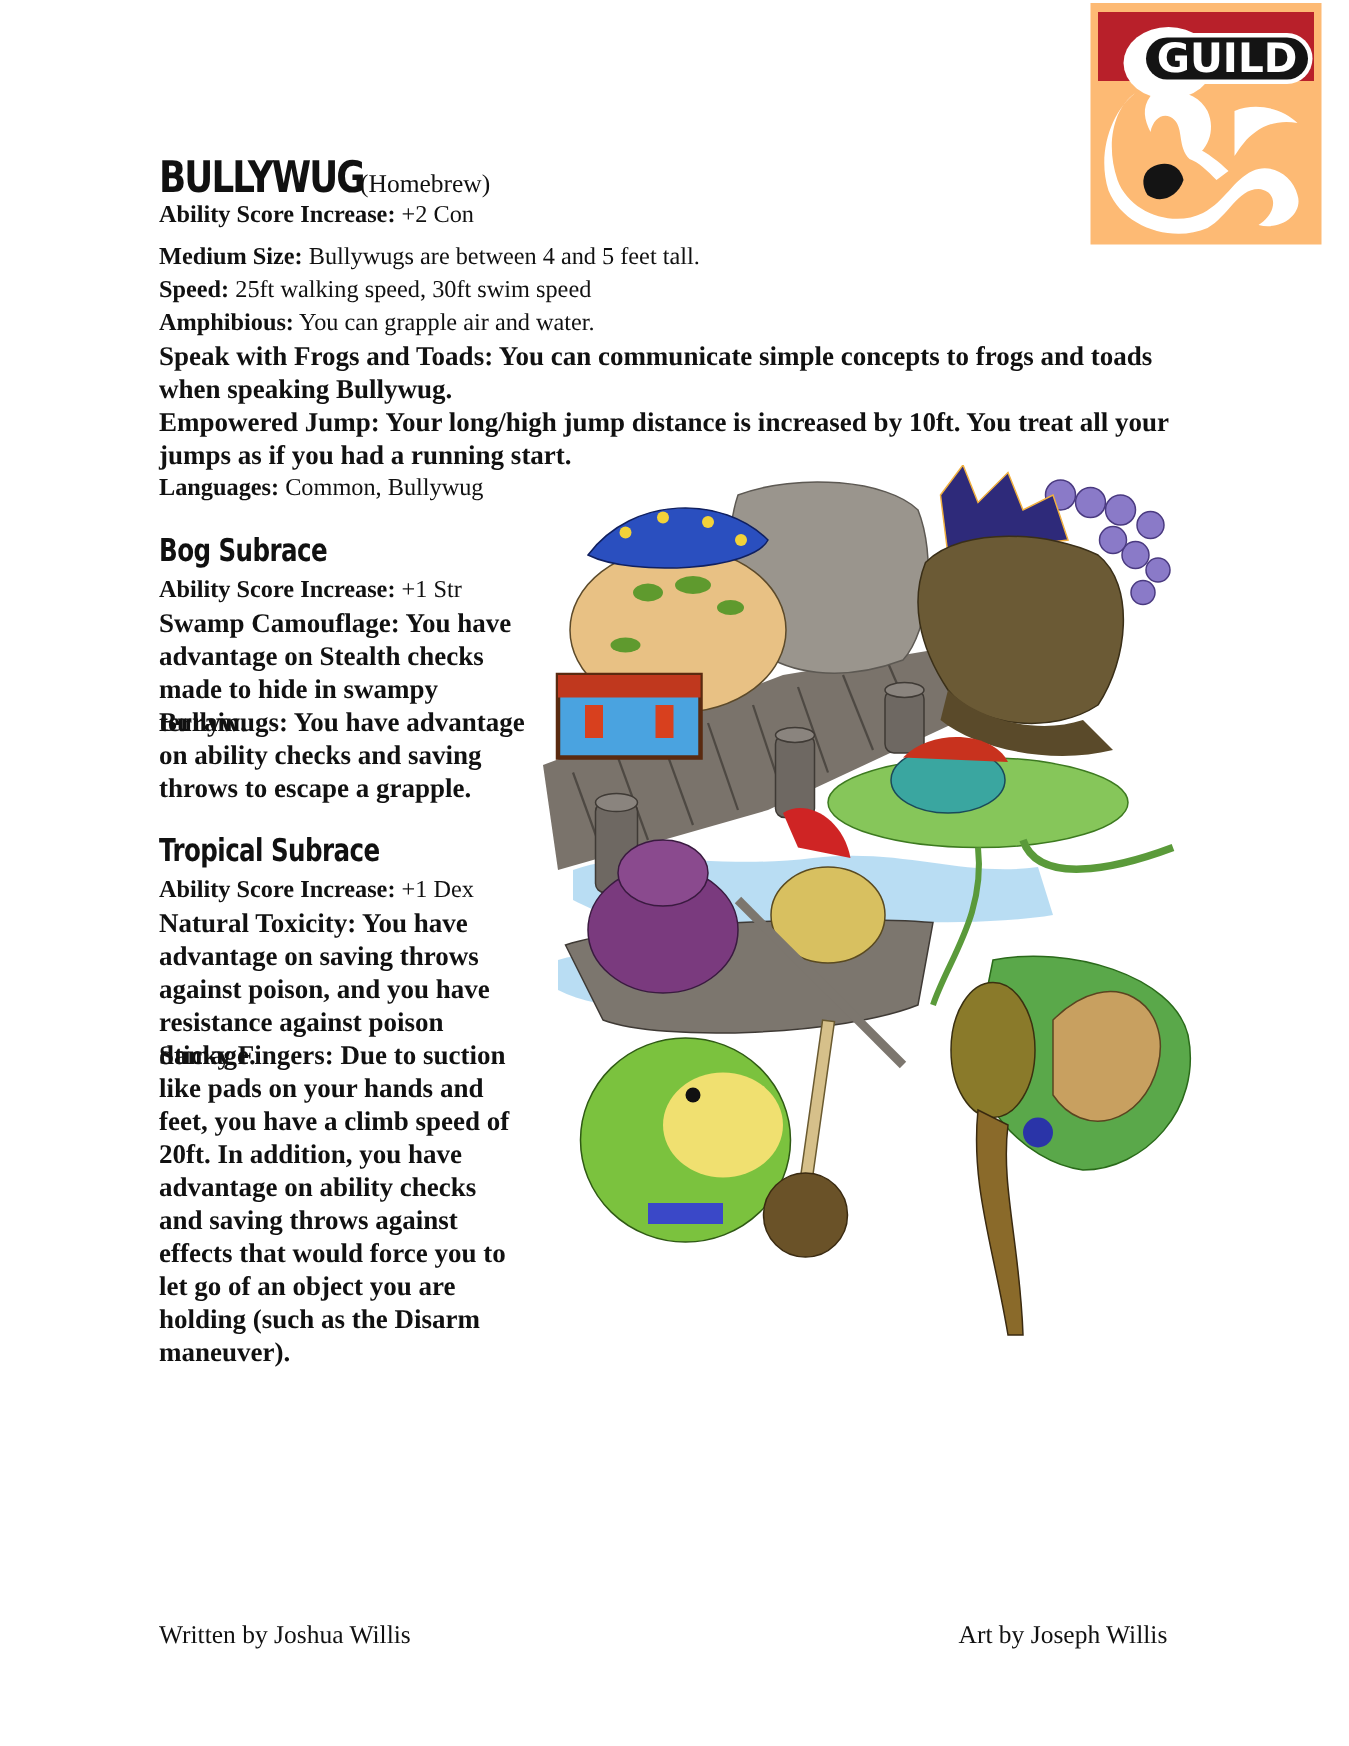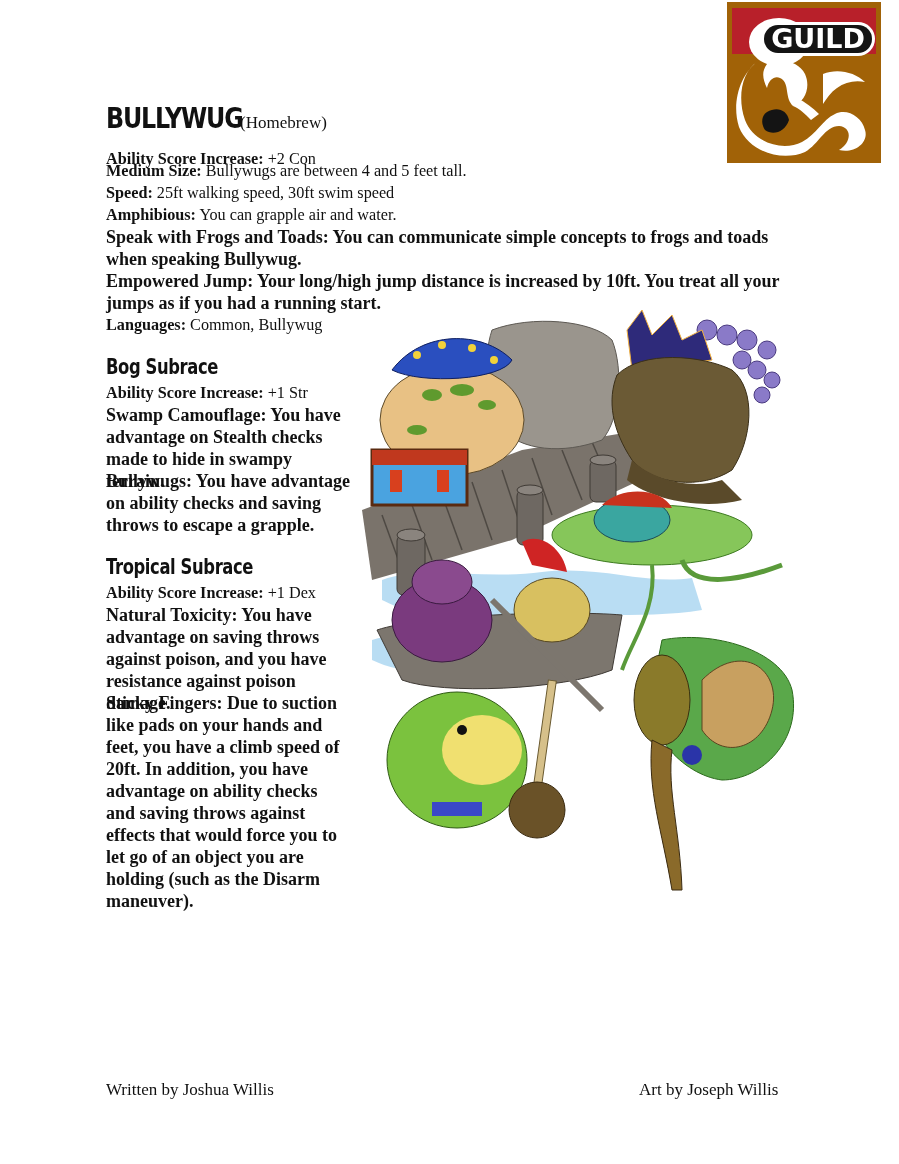--- a/index.html
+++ b/index.html
@@ -1,19 +1,19 @@
 <!DOCTYPE html>
 <html><head>
   <meta charset="utf-8">
   <style>
     * { box-sizing: border-box; margin: 0; padding: 0; }
     html, body { width: 899px; height: 1164px; background: #ffffff; overflow: hidden; }
     body { position: relative; font-family: "Liberation Serif", serif; color: #111; }
 
-    .logo { position: absolute; left: 727px; top: 2px; width: 154px; height: 161px; background: #a16207; overflow: hidden; }
+    .logo { position: absolute; left: 727px; top: 2px; width: 154px; height: 161px; background: #fdba74; overflow: hidden; }
     .logo-red { position: absolute; left: 5px; top: 6px; width: 144px; height: 46px; background: #b8202a; }
     .logo svg { position: absolute; left: 0; top: 0; }
 
     .title-row { position: absolute; left: 106px; top: 104px; display: flex; align-items: baseline; }
     .title { font-family: "DejaVu Sans", sans-serif; font-weight: 900; font-size: 29px; letter-spacing: -1.5px; transform: scaleX(0.82); transform-origin: left; display: inline-block; line-height: 1; width: 130px; }
     .title-sub { font-size: 17px; margin-left: 4px; }
 
     .line { position: absolute; left: 106px; font-size: 16.2px; line-height: 22px; white-space: nowrap; }
     .line b { font-weight: bold; }
     .wrap { position: absolute; left: 106px; font-size: 18px; line-height: 22px; font-weight: bold; }
@@ -40,21 +40,21 @@
     <path d="M96 72 C110 66 128 70 138 80 C128 78 118 80 110 86 C104 90 100 96 96 102 Z" fill="#fff"></path>
     <path d="M40 110 C50 104 60 108 62 118 C58 130 46 134 38 128 C34 122 34 114 40 110 Z" fill="#141414"></path>
   </svg>
 </div>
 
 <div class="title-row">
   <span class="title">BULLYWUG</span>
   <span class="title-sub">(Homebrew)</span>
 </div>
 
-<div class="line" style="top:148px"><b>Ability Score Increase:</b><span> +2 Con</span></div>
+<div class="line" style="top:132px"><b>Ability Score Increase:</b><span> +2 Con</span></div>
 <div class="line" style="top:160px"><b>Medium Size:</b><span> Bullywugs are between 4 and 5 feet tall.</span></div>
 <div class="line" style="top:182px"><b>Speed:</b><span> 25ft walking speed, 30ft swim speed</span></div>
 <div class="line" style="top:204px"><b>Amphibious:</b><span> You can grapple air and water.</span></div>
 <div class="wrap" style="top:226px; width:690px"><b>Speak with Frogs and Toads:</b><span> You can communicate simple concepts to frogs and toads when speaking Bullywug.</span></div>
 <div class="wrap" style="top:270px; width:700px"><b>Empowered Jump:</b><span> Your long/high jump distance is increased by 10ft. You treat all your jumps as if you had a running start.</span></div>
 <div class="line" style="top:314px"><b>Languages:</b><span> Common, Bullywug</span></div>
 
 <div class="sub-h" style="top:355px">Bog Subrace</div>
 <div class="line" style="top:382px"><b>Ability Score Increase:</b><span> +1 Str</span></div>
 <div class="wrap" style="top:404px; width:245px"><b>Swamp Camouflage:</b><span> You have advantage on Stealth checks made to hide in swampy terrain.</span></div>

